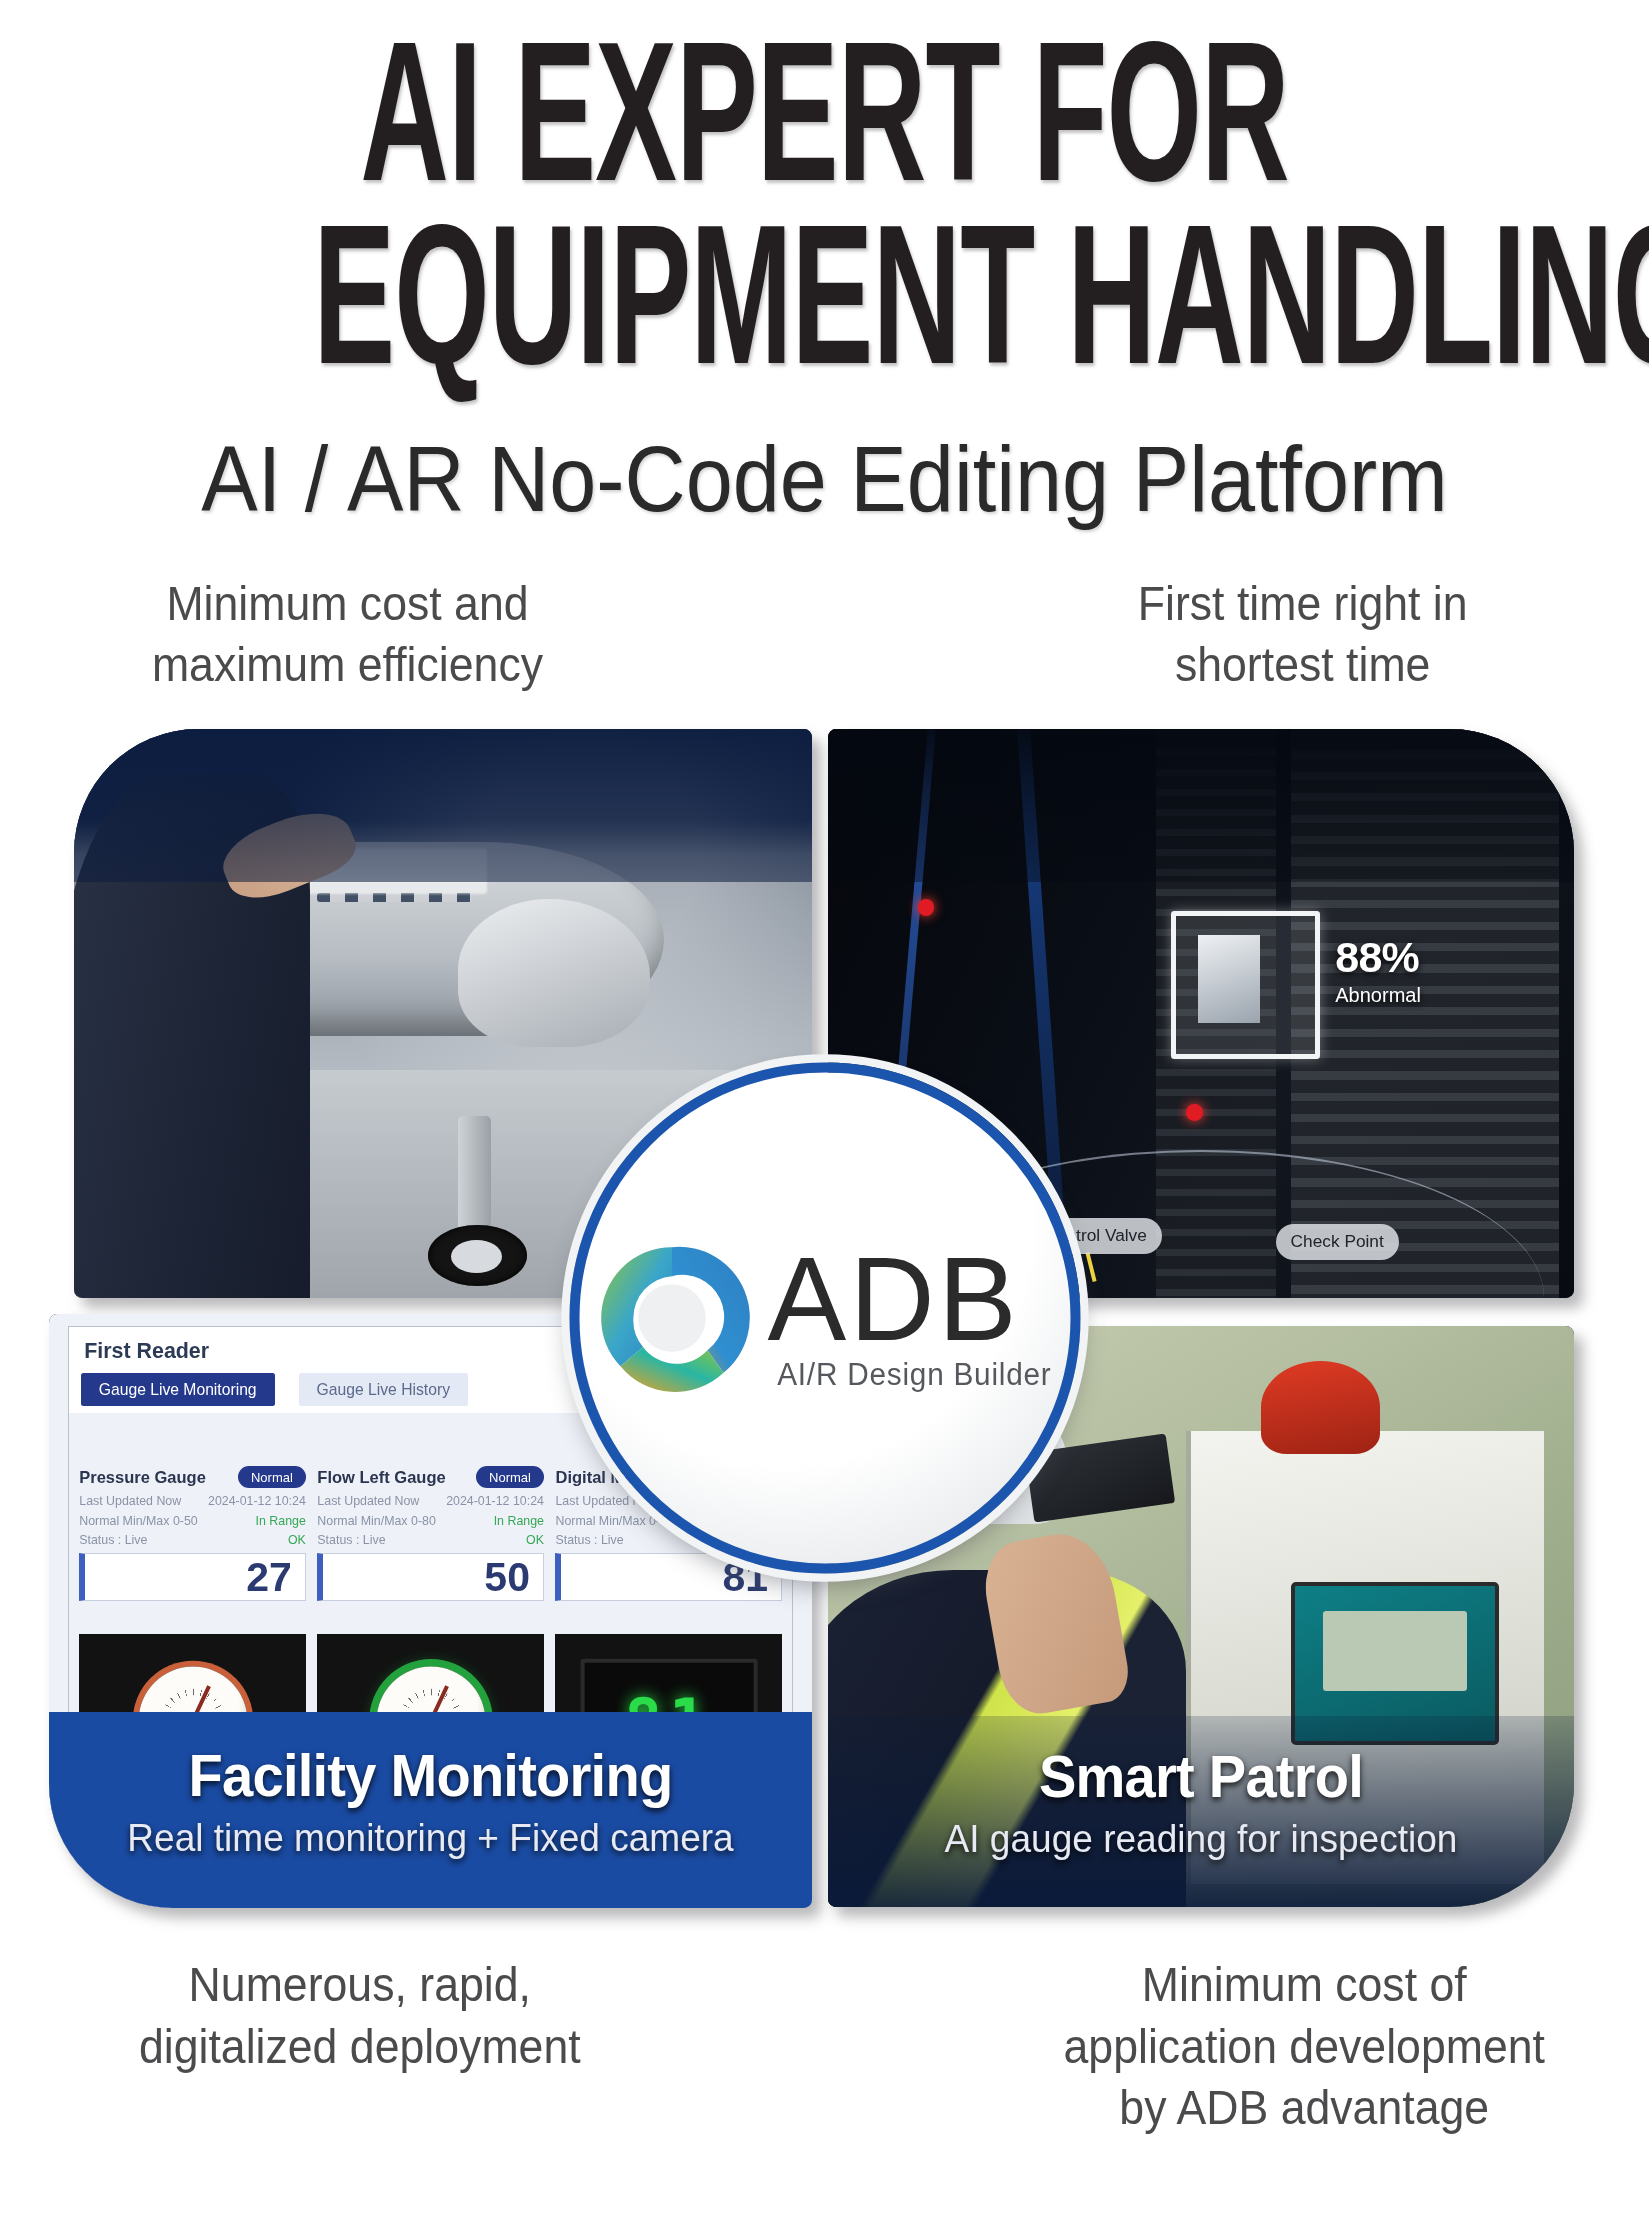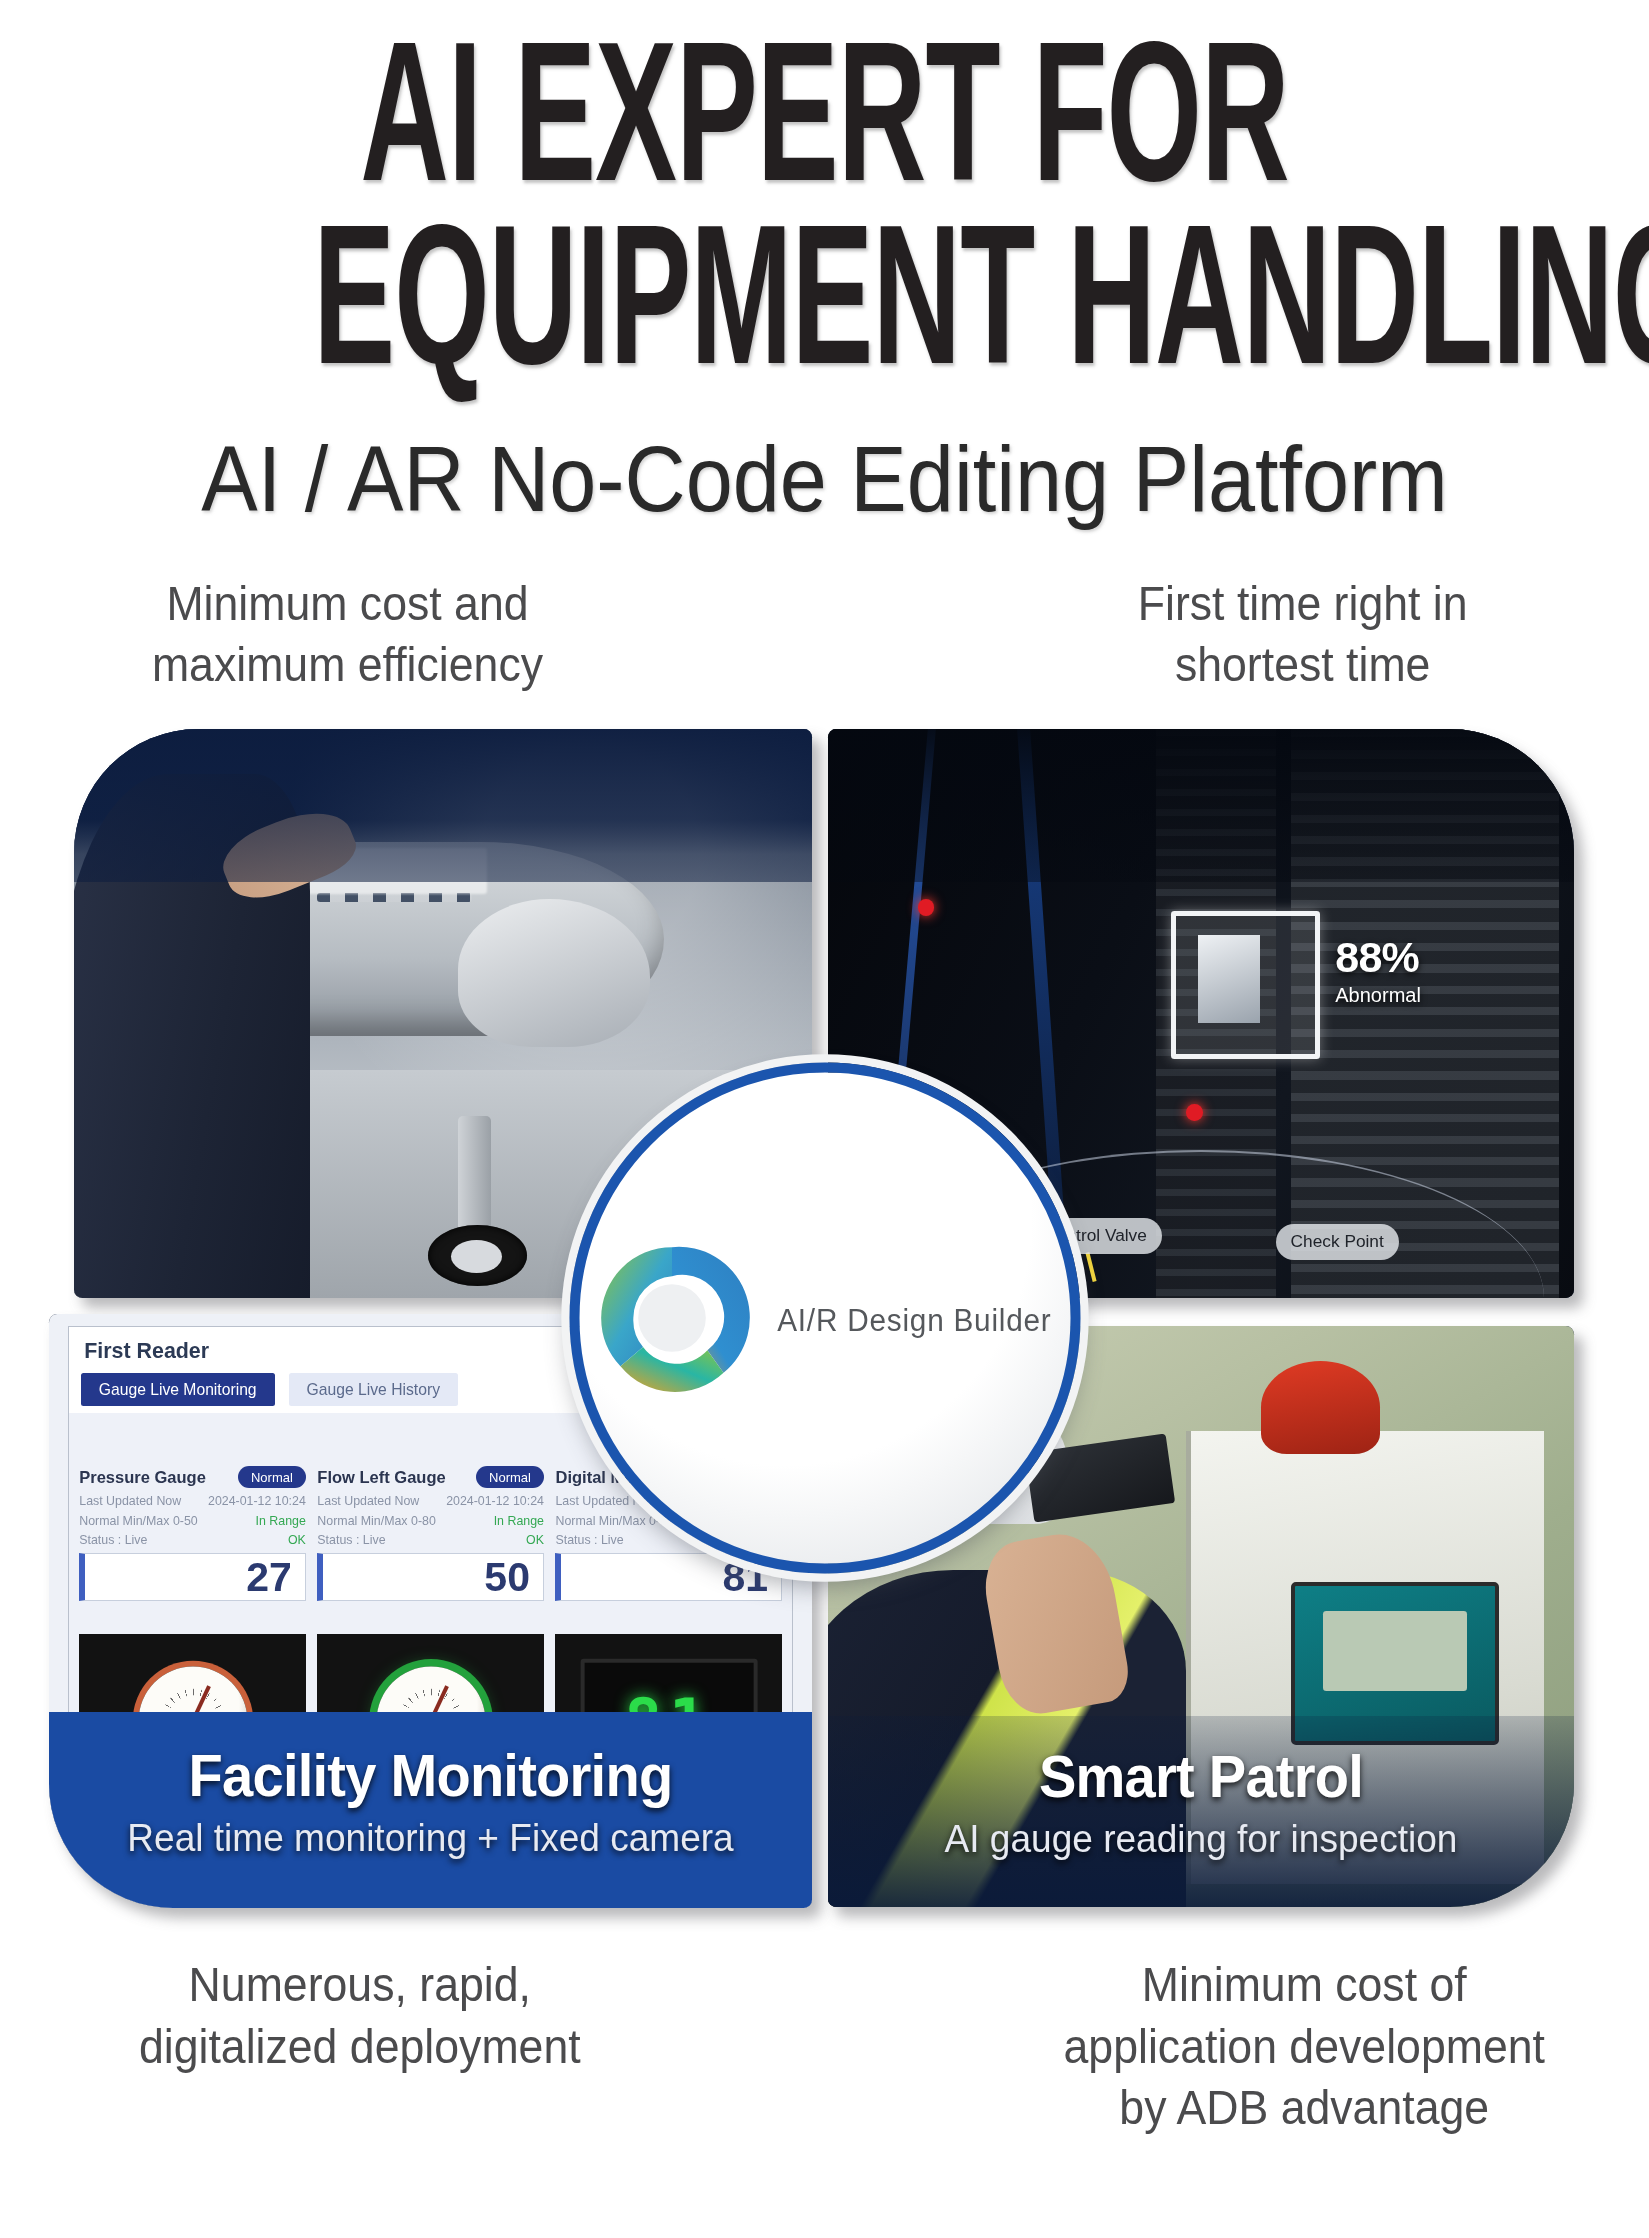--- a/index.html
+++ b/index.html
@@ -213,21 +213,21 @@
     background:#f2d640;transform:rotate(18deg);}
   .op-yellow.y2{left:35%;top:92%;transform:rotate(-14deg);}
 
   
   .sc-fac{background:#eef1f7;}
   .fac-win{
     position:absolute;left:2.5%;top:2%;width:95%;height:80%;
     background:#ffffff;border:1.6px solid #b9c0cc;overflow:hidden;
   }
   .fac-title{position:absolute;left:15px;top:11.5px;font-size:21.4px;color:#2c3a55;font-weight:bold;}
-  .fac-tabs{position:absolute;left:11.5px;top:46px;display:flex;gap:14px;}
+  .fac-tabs{position:absolute;left:11.5px;top:46px;display:flex;gap:24px;}
   .fac-tab{height:33px;line-height:33px;padding:0 18px;font-size:15.7px;border-radius:2.5px;white-space:nowrap;}
   .fac-tab.on{background:#24388c;color:#fff;}
   .fac-tab.off{background:#e4e9f6;color:#5b6a8c;}
   .fac-body{position:absolute;left:0;right:0;top:86px;bottom:0;background:#eef1f8;}
   .fac-selrow{position:absolute;right:13px;top:8.2px;display:flex;align-items:center;gap:8.2px;}
   .fac-selrow span{font-size:15px;color:#667;}
   .fac-selbox{width:99px;height:28px;background:#fff;border:0.8px solid #c4cbd8;}
   .fac-cards{position:absolute;left:10px;right:10px;top:53px;display:flex;gap:11.5px;}
   .fac-card{flex:1;}
   .fac-crow{display:flex;align-items:center;justify-content:space-between;margin-bottom:5.8px;}
@@ -564,20 +564,21 @@
               <stop offset="60%" stop-color="#2f8fd0"></stop>
               <stop offset="100%" stop-color="#f3a01c"></stop>
           </linearGradient>
         </defs>
         <path d="M50 6 A44 44 0 0 0 6 50 A44 44 0 0 0 18 80 L32 68 A26 26 0 0 1 26 50 A26 26 0 0 1 50 24 Z" fill="url(#g2)"></path>
         <path d="M18 80 A44 44 0 0 0 82 84 L72 70 A26 26 0 0 1 32 68 Z" fill="url(#g1)"></path>
         <path d="M82 84 A44 44 0 0 0 50 6 L50 24 A26 26 0 0 1 72 70 Z" fill="url(#g3)"></path>
         <circle cx="50" cy="50" r="21" fill="#eef0f2"></circle>
       </svg>
       <div class="adb-text">
+        <div class="adb-name">ADB</div>
         <div class="adb-tag">AI/R Design Builder</div>
       </div>
     </div>
 
   </div>
 
   <div class="caption-row bottom">
     <div class="caption">
       <div>Numerous, rapid,</div>
       <div>digitalized deployment</div>

